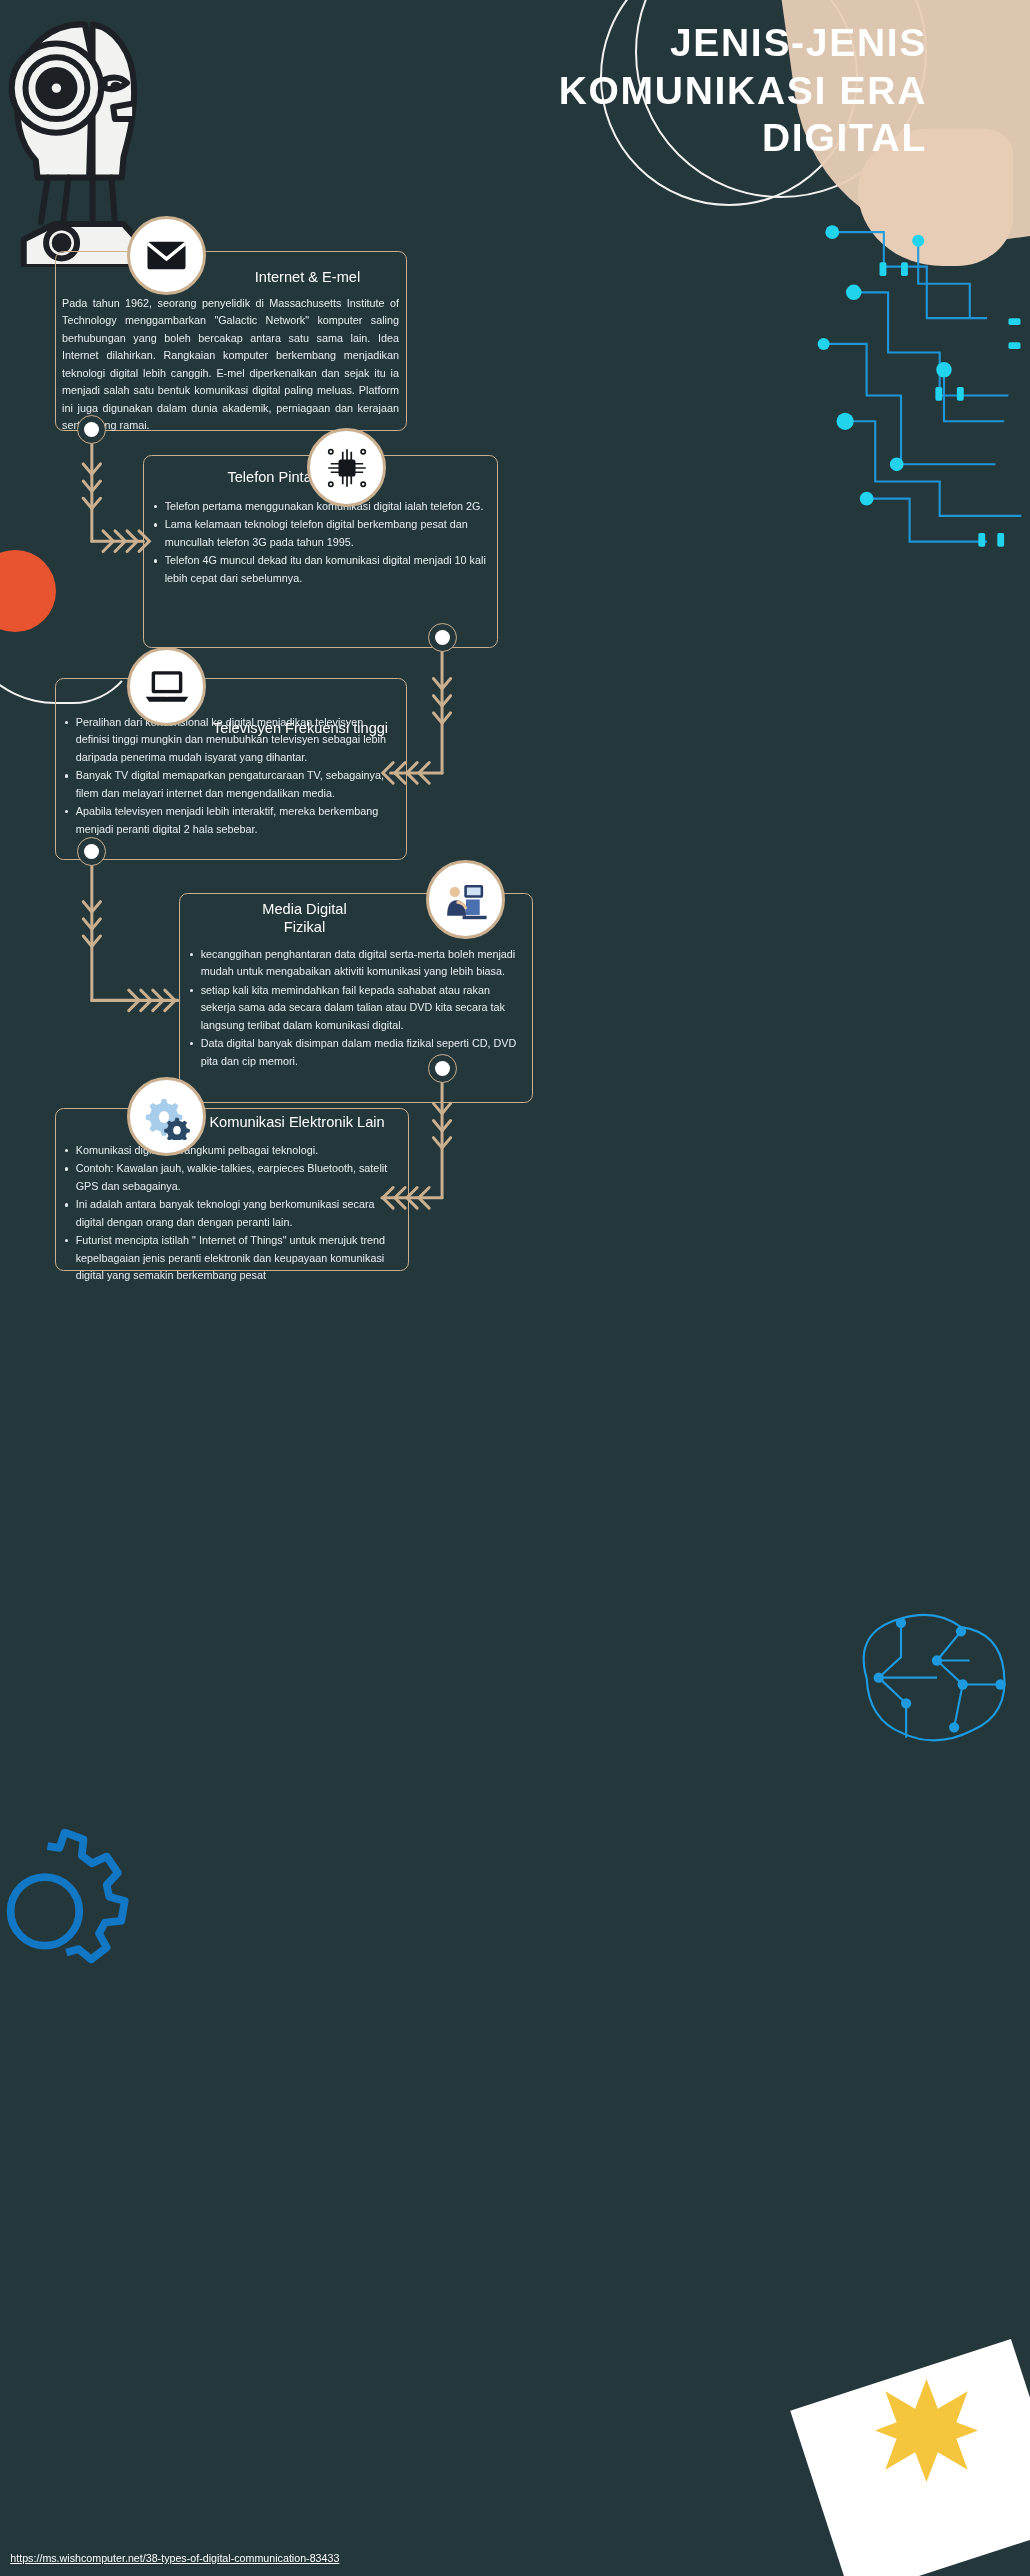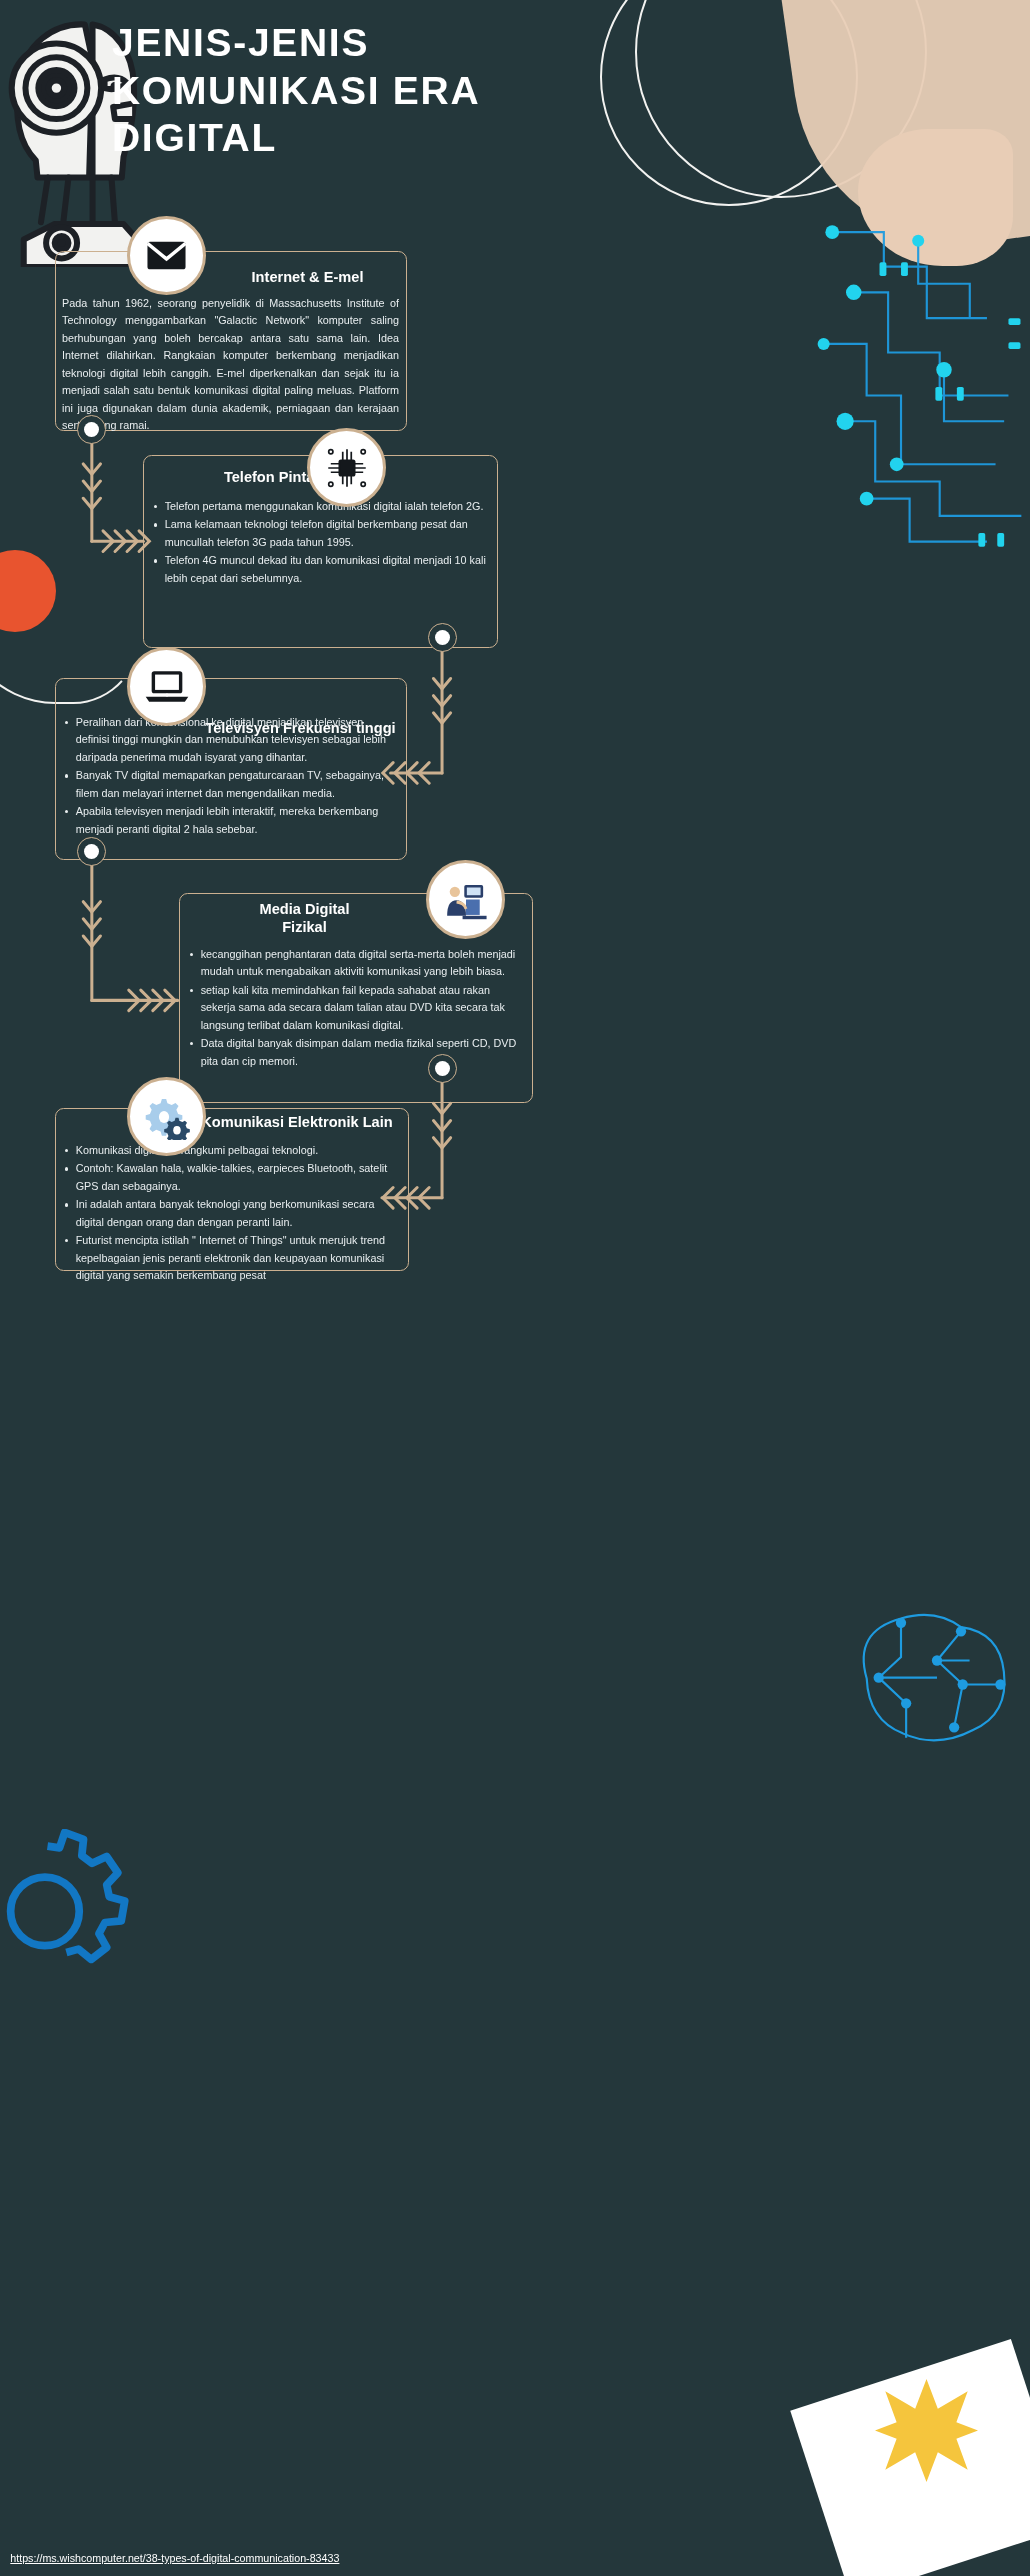--- a/index.html
+++ b/index.html
@@ -82,42 +82,42 @@
   .circuit { top: 215px; right: 0; width: 215px; height: 361px; }
   
   .brain { top: 1597px; right: 8.6px; width: 180px; height: 163px; }
   
   .gear-blue { top: 1829px; left: -34px; width: 163px; height: 163px; }
 
   
   .header-title {
     position: absolute;
     top: 19px; left: 112px; right: 103px;
-    text-align: left;
+    text-align: right;
     color: #ffffff;
     font-size: 39px;
     font-weight: bold;
     letter-spacing: 1.7px;
     line-height: 1.22;
     z-index: 6;
   }
 
   
   .connector { position: absolute; pointer-events: none; z-index: 2; }
 
   
   .card {
     position: absolute;
     border: 1.7px solid #cbb090;
     border-radius: 8.6px;
     z-index: 3;
   }
   .card-title {
     color: #ffffff;
-    font-weight: bold;
+    font-weight: normal;
     font-size: 14.6px;
     text-align: center;
     line-height: 1.25;
   }
   .card-body {
     color: #e9eef0;
     font-size: 10.8px;
     line-height: 1.62;
   }
   .card-body p { text-align: justify; }
@@ -415,20 +415,20 @@
     </g>
     <ellipse cx="39.7" cy="42.5" rx="4.4" ry="5" fill="#ffffff"></ellipse>
   </svg>
 </div>
 
 <div style="position:absolute; left:194px; top:1113px; width:206px; z-index:4;" class="card-title">Komunikasi Elektronik Lain</div>
 
 <div class="card-body" style="position:absolute; left:62px; top:1142px; width:340px; z-index:4;">
   <ul>
     <li>Komunikasi digital merangkumi pelbagai teknologi.</li>
-    <li>Contoh: Kawalan hala,  walkie-talkies, earpieces Bluetooth, satelit GPS dan sebagainya.</li>
+    <li>Contoh: Kawalan jauh,  walkie-talkies, earpieces Bluetooth, satelit GPS dan sebagainya.</li>
     <li>Ini adalah antara banyak teknologi yang berkomunikasi secara digital dengan orang dan dengan peranti lain.</li>
     <li>Futurist mencipta istilah " Internet of Things" untuk merujuk trend kepelbagaian jenis peranti elektronik dan keupayaan komunikasi digital yang semakin berkembang pesat</li>
   </ul>
 </div>
 
 <a class="footer-url" href="#">https://ms.wishcomputer.net/38-types-of-digital-communication-83433</a>
 
 
 </body></html>

